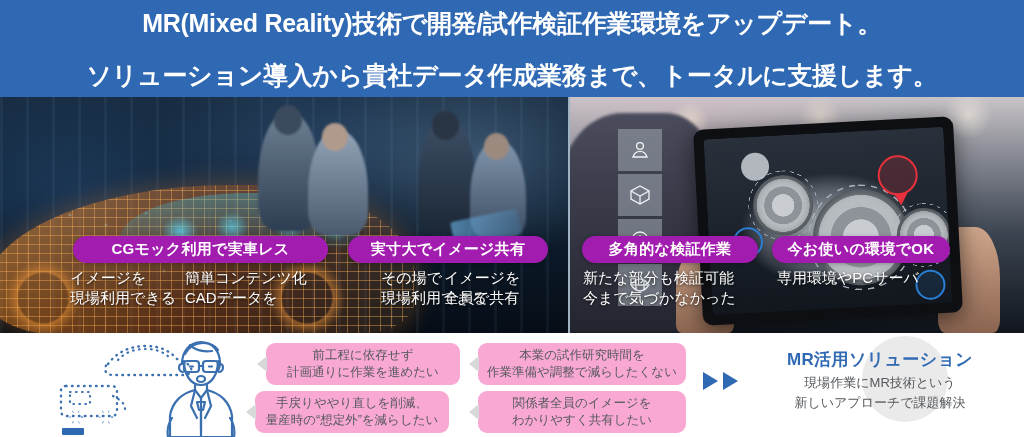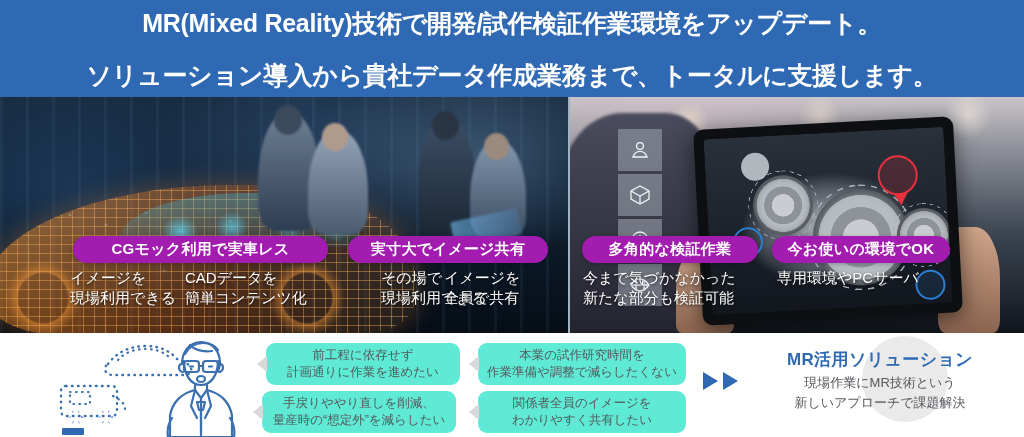--- a/index.html
+++ b/index.html
@@ -338,42 +338,42 @@
   .corner-tab {
     position: absolute; left: 62px; top: 428px;
     width: 22px; height: 7px;
     background: #2f69b3;
     border-radius: 1px;
   }
 
   
   .bubble {
     position: absolute;
-    background: #5eead4;
+    background: #f9a8d4;
     border-radius: 9px;
     display: flex;
     flex-direction: column;
     align-items: center;
     justify-content: center;
     color: #55585c;
     font-size: 12.5px;
     line-height: 1.38;
     white-space: nowrap;
     padding: 0 10px;
   }
   .bubble::before {
     content: "";
     position: absolute;
     left: -9px; top: 13px;
     border-top: 8px solid transparent;
     border-bottom: 8px solid transparent;
     border-right: 10px solid #d7d8d8;
   }
   .bub-1 { left: 266px; top: 343px; width: 194px; height: 42px; }
-  .bub-2 { left: 262px; top: 391px; width: 194px; height: 42px; }
+  .bub-2 { left: 255px; top: 391px; width: 194px; height: 42px; }
   .bub-3 { left: 478px; top: 343px; width: 208px; height: 42px; }
   .bub-4 { left: 478px; top: 391px; width: 208px; height: 42px; }
 
   
   .arrows {
     position: absolute;
     left: 703px; top: 372px;
     display: flex; gap: 5px;
   }
   .arrow-tri {
@@ -497,34 +497,34 @@
   <div class="badge badge-1">CGモック利用で実車レス</div>
   <div class="badge badge-2">実寸大でイメージ共有</div>
   <div class="badge badge-3">多角的な検証作業</div>
   <div class="badge badge-4">今お使いの環境でOK</div>
 
   <div class="caption cap-1">
     <div>イメージを</div>
     <div>現場利用できる</div>
   </div>
   <div class="caption cap-2">
+    <div>簡単コンテンツ化</div>
     <div>CADデータを</div>
-    <div>簡単コンテンツ化</div>
   </div>
   <div class="caption cap-3">
     <div>その場で</div>
     <div>現場利用できる</div>
   </div>
   <div class="caption cap-4">
     <div>イメージを</div>
     <div>全員で共有</div>
   </div>
   <div class="caption cap-5">
+    <div>新たな部分も検証可能</div>
     <div>今まで気づかなかった</div>
-    <div>新たな部分も検証可能</div>
   </div>
   <div class="caption cap-6">
     <div>専用環境やPCサーバ</div>
   </div>
 
   <div class="bottom"></div>
   <div class="watermark-circle"></div>
 
   <div class="illustration">
     <svg width="216" height="103" viewBox="0 0 216 103" fill="none">

